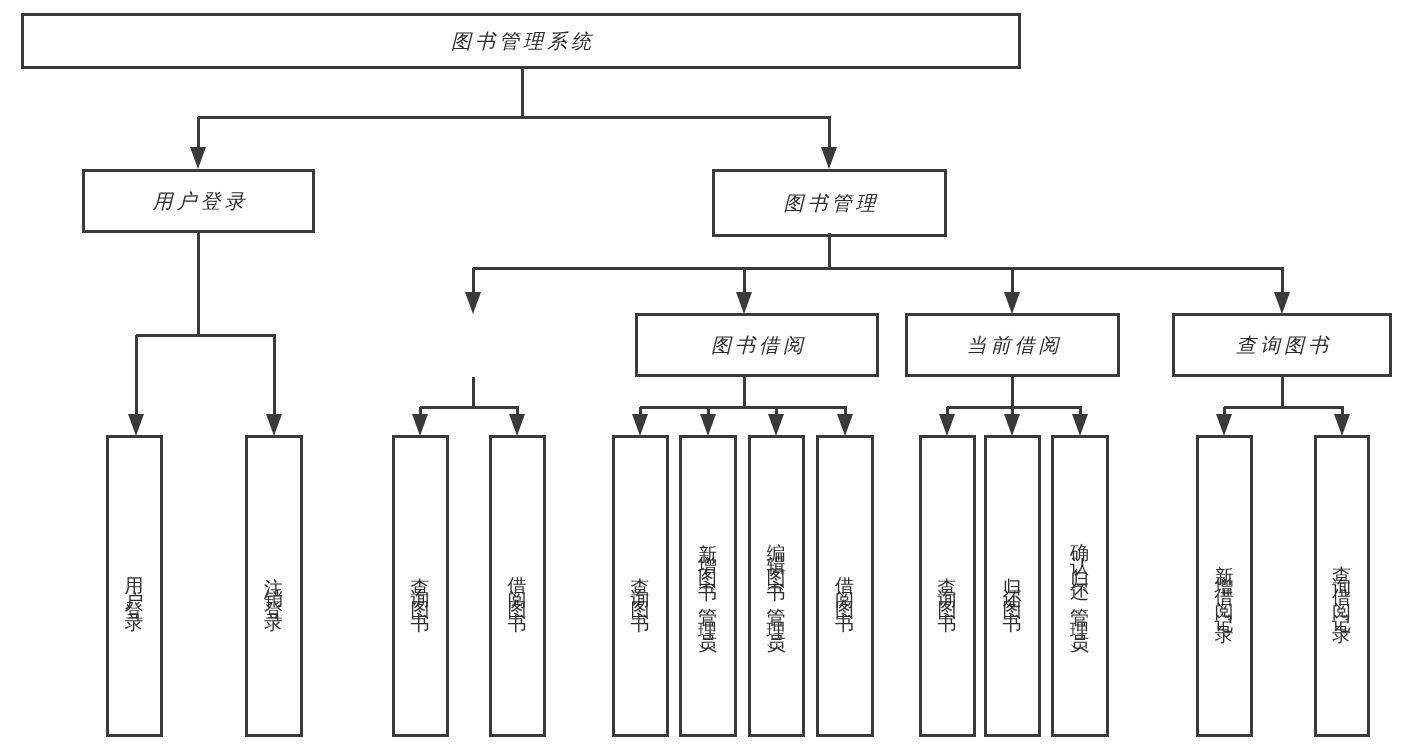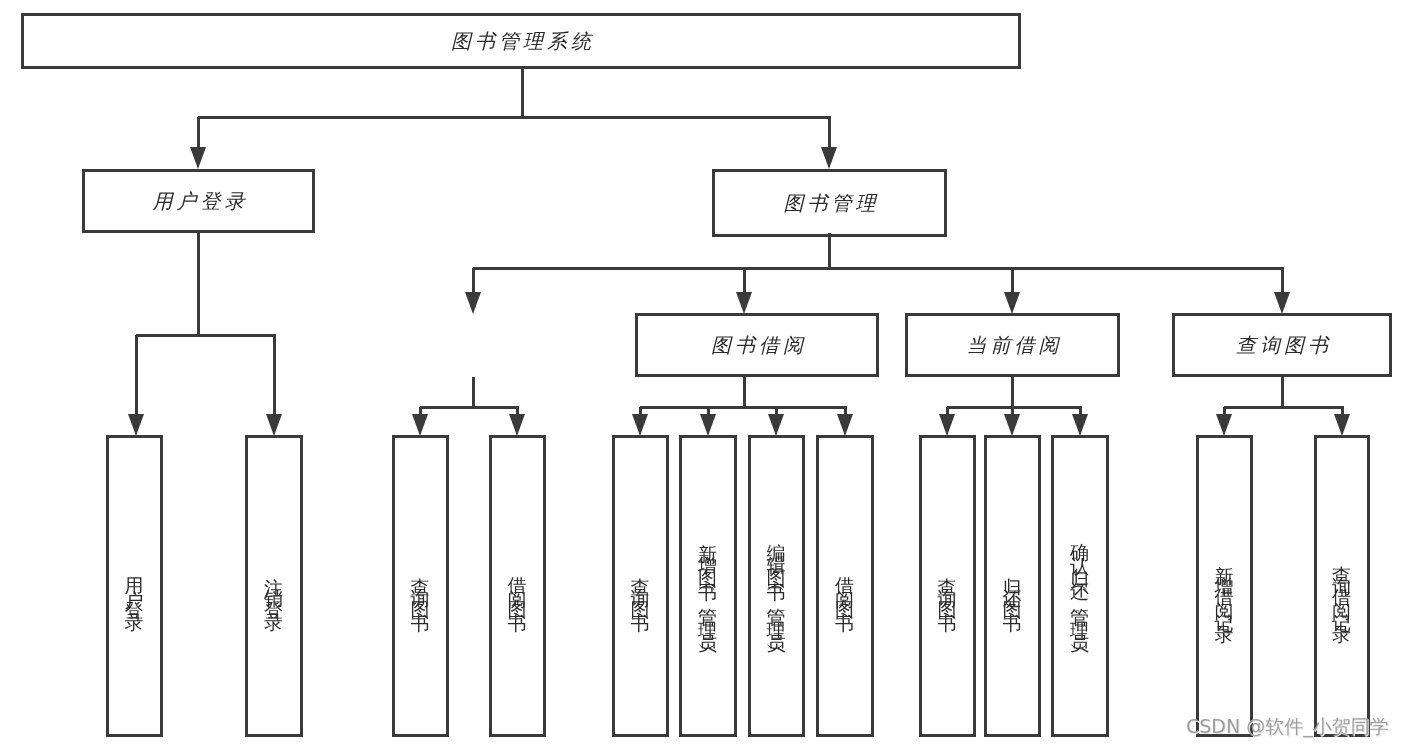--- a/index.html
+++ b/index.html
@@ -187,14 +187,13 @@
       <div class="vline" style="left: 1011px; top: 407px; height: 9px;"></div>
       <div class="arrowhead" style="left: 1004px; top: 414px;"></div>
       <div class="vline" style="left: 1079px; top: 407px; height: 9px;"></div>
       <div class="arrowhead" style="left: 1072px; top: 414px;"></div>
       <div class="vline" style="left: 1223px; top: 407px; height: 9px;"></div>
       <div class="arrowhead" style="left: 1216px; top: 414px;"></div>
       <div class="vline" style="left: 1341px; top: 407px; height: 9px;"></div>
       <div class="arrowhead" style="left: 1334px; top: 414px;"></div>
     </div>
 
-  <div class="watermark">CSDN @软件_小贺同学</div>
 </div>
 
 </body></html>

